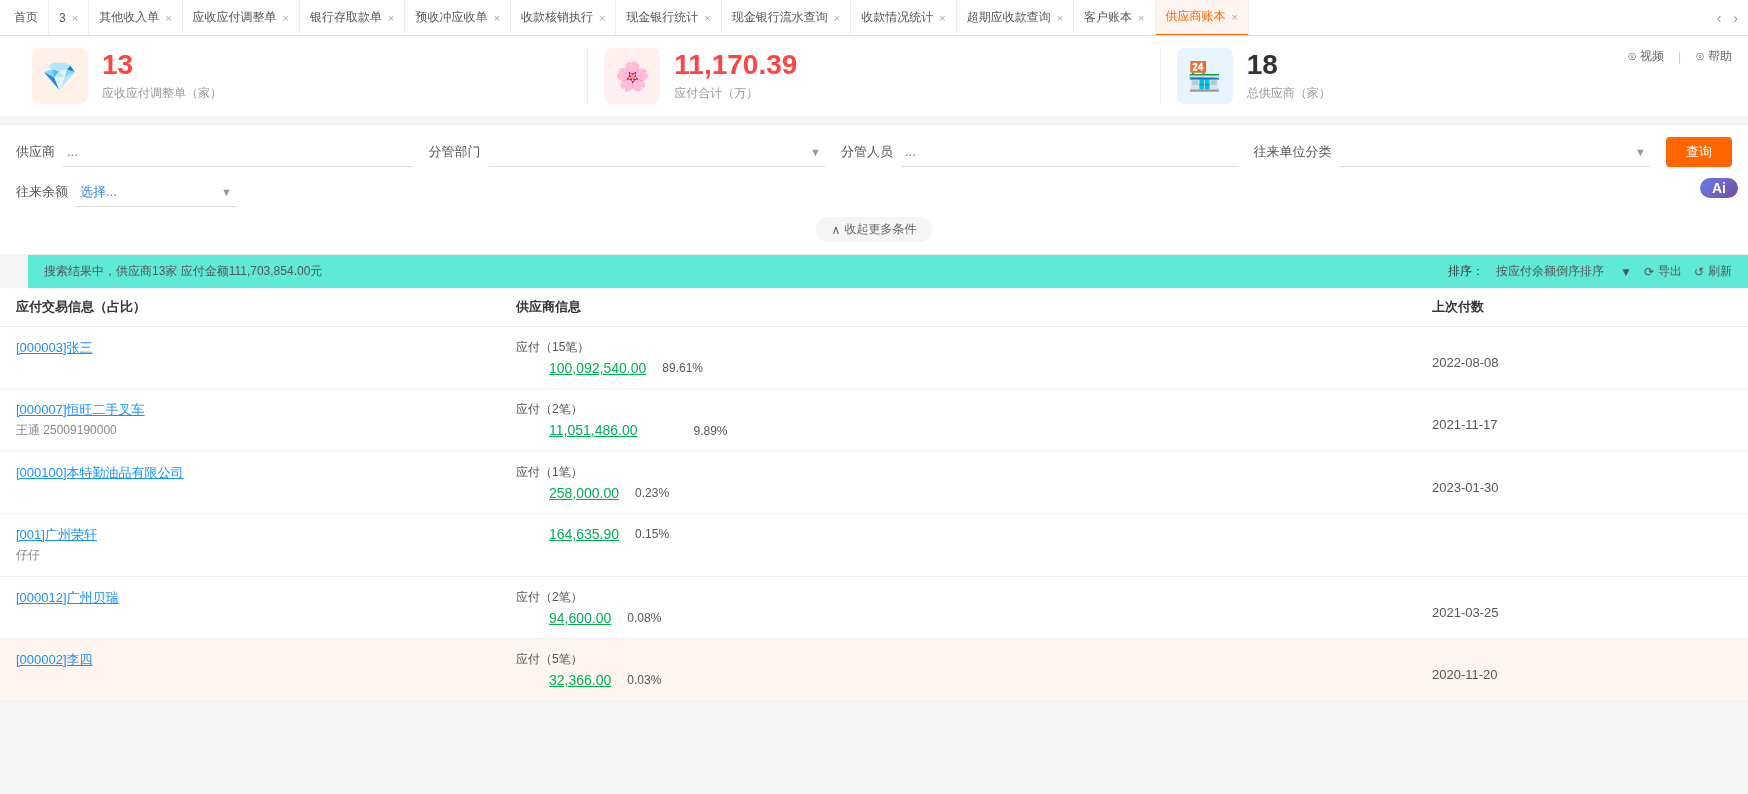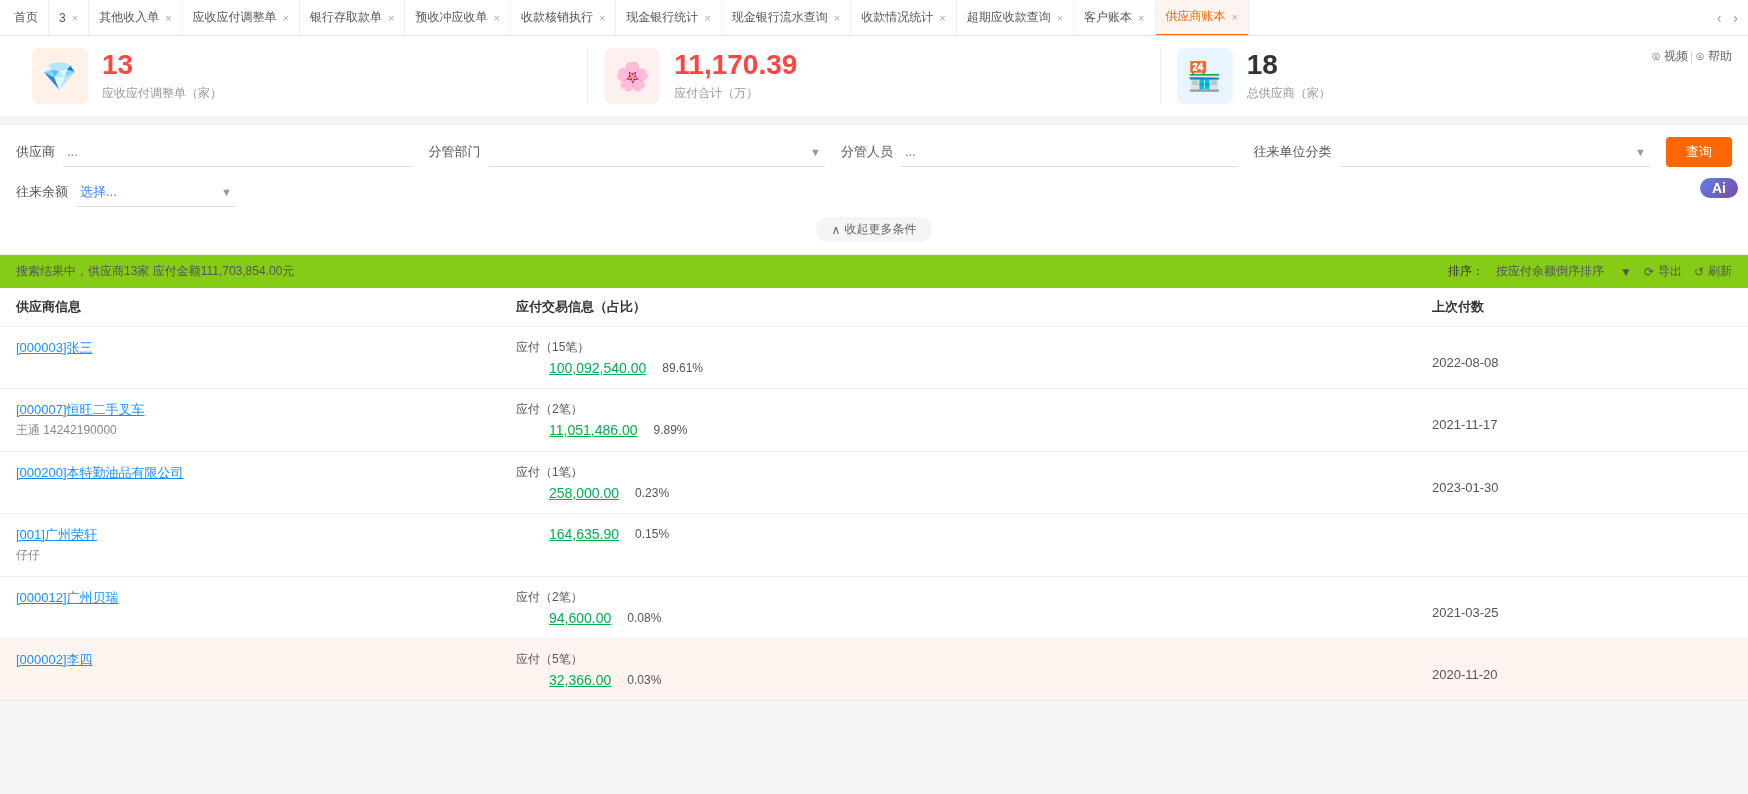--- a/index.html
+++ b/index.html
@@ -61,21 +61,21 @@
     .icon-blue { background: #e8f4ff; color: #5090d0; }
     .summary-info .big-num { font-size: 28px; font-weight: bold; color: #ff4444; line-height: 1.1; }
     .summary-info .big-num-dark { font-size: 28px; font-weight: bold; color: #333; line-height: 1.1; }
     .summary-info .label { font-size: 12px; color: #999; margin-top: 4px; }
     .header-tools {
       position: absolute;
       right: 16px;
       top: 12px;
       display: flex;
       align-items: center;
-      gap: 2px;
+      gap: 14px;
       font-size: 12px;
       color: #666;
     }
     .header-tools .divider { color: #ccc; }
     .header-tools span { cursor: pointer; }
 
     
     .filter-section {
       background: #fff;
       margin-top: 8px;
@@ -139,27 +139,28 @@
       font-size: 12px;
       color: #666;
       cursor: pointer;
       padding: 4px 16px;
       background: #f5f5f5;
       border-radius: 12px;
     }
 
     
     .results-bar {
-      background: #84cc16;
+      background: #5eead4;
       padding: 8px 16px;
       display: flex;
       align-items: flex-end;
       justify-content: space-between;
       font-size: 12px;
       color: #555;
+      margin-left: 28px;
     }
     .results-bar .right-tools {
       display: flex;
       align-items: center;
       gap: 12px;
     }
     .sort-label { color: #333; }
     .sort-btn {
       color: #555;
       cursor: pointer;
@@ -350,50 +351,50 @@
     <span class="action-btn">
       <span class="action-icon">↺</span>
       <span>刷新</span>
     </span>
   </div>
 </div>
 
 <div class="main-content">
 
   <div class="table-header">
+    <span>应付交易信息（占比）</span>
     <span>供应商信息</span>
-    <span>应付交易信息（占比）</span>
     <span>上次付数</span>
   </div>
 
   <div id="table-body">
       <div class="table-row">
         <div><a class="supplier-link" href="#">[000003]张三</a></div>
         <div class="amount-info">
           <div class="amount-label">应付（15笔）</div>
           <div style="display: flex; align-items: center;">
             <span class="amount-value">100,092,540.00</span>
             <span class="percent">89.61%</span>
           </div>
         </div>
         <div class="last-payment">2022-08-08</div>
       </div>
       <div class="table-row">
-        <div><a class="supplier-link" href="#">[000007]恒旺二手叉车</a><div class="supplier-sub">王通  14242190000</div></div>
+        <div><a class="supplier-link" href="#">[000007]恒旺二手叉车</a><div class="supplier-sub">王通  25009190000</div></div>
         <div class="amount-info">
           <div class="amount-label">应付（2笔）</div>
-          <div style="display: flex; align-items: center;">
+          <div style="display: flex; align-items: flex-end; gap: 40px;">
             <span class="amount-value">11,051,486.00</span>
             <span class="percent">9.89%</span>
           </div>
         </div>
         <div class="last-payment">2021-11-17</div>
       </div>
       <div class="table-row">
-        <div><a class="supplier-link" href="#">[000200]本特勤油品有限公司</a></div>
+        <div><a class="supplier-link" href="#">[000100]本特勤油品有限公司</a></div>
         <div class="amount-info">
           <div class="amount-label">应付（1笔）</div>
           <div style="display: flex; align-items: center;">
             <span class="amount-value">258,000.00</span>
             <span class="percent">0.23%</span>
           </div>
         </div>
         <div class="last-payment">2023-01-30</div>
       </div>
       <div class="table-row">

